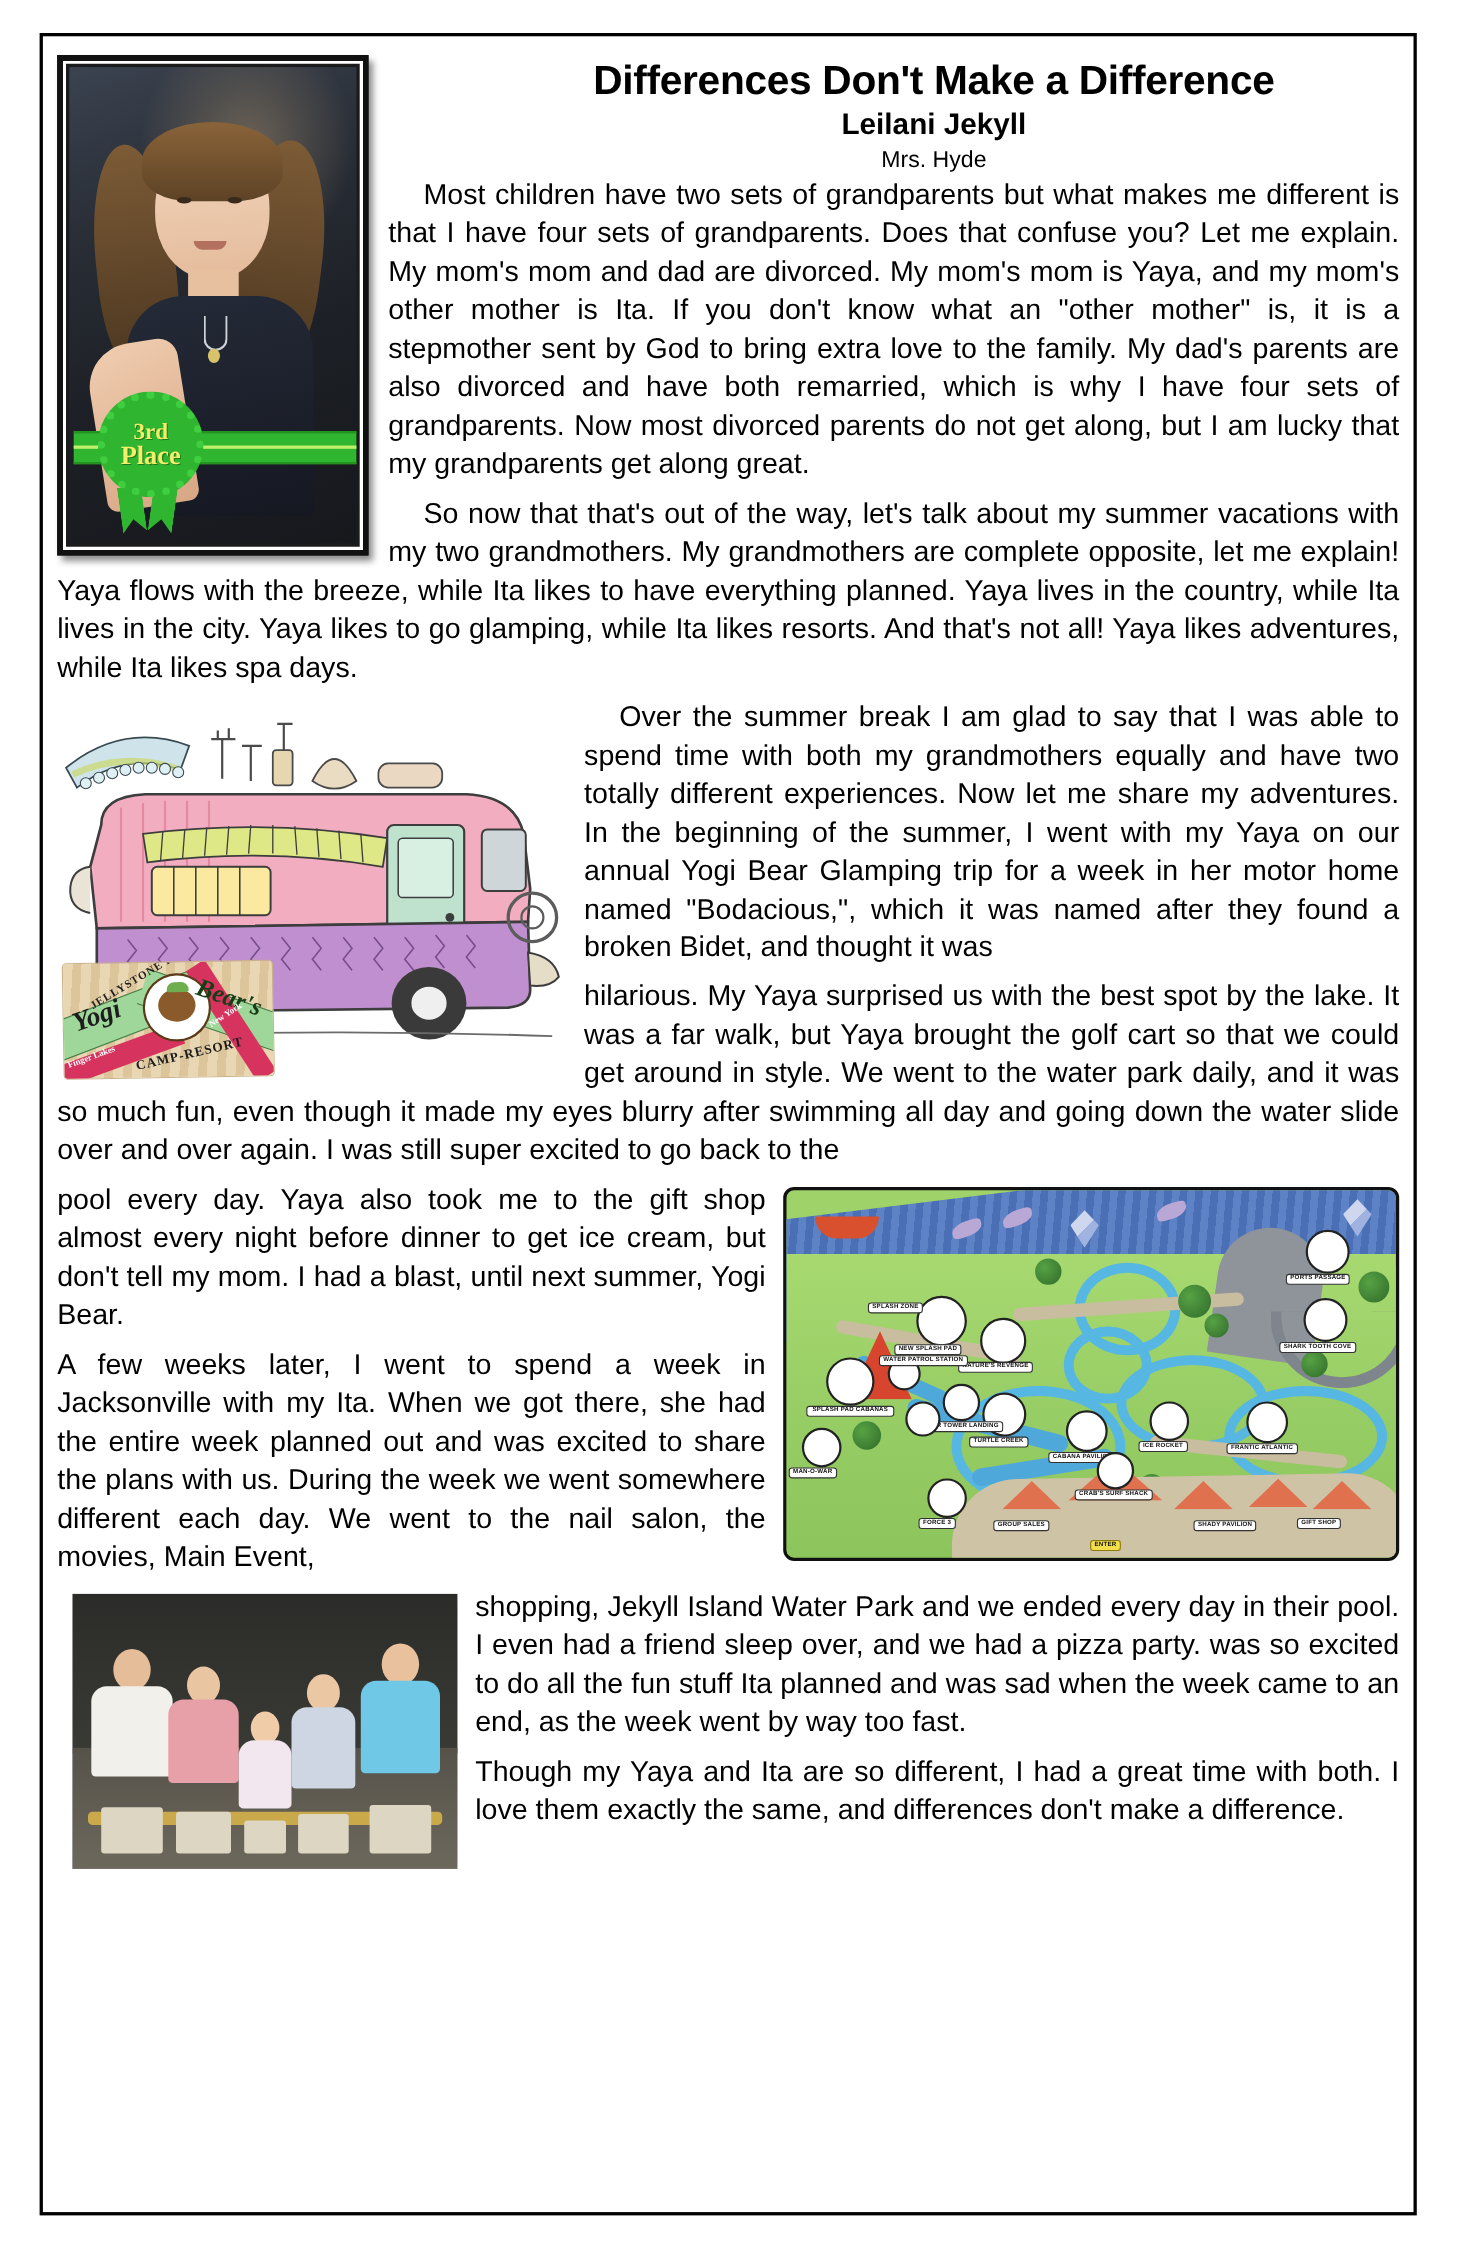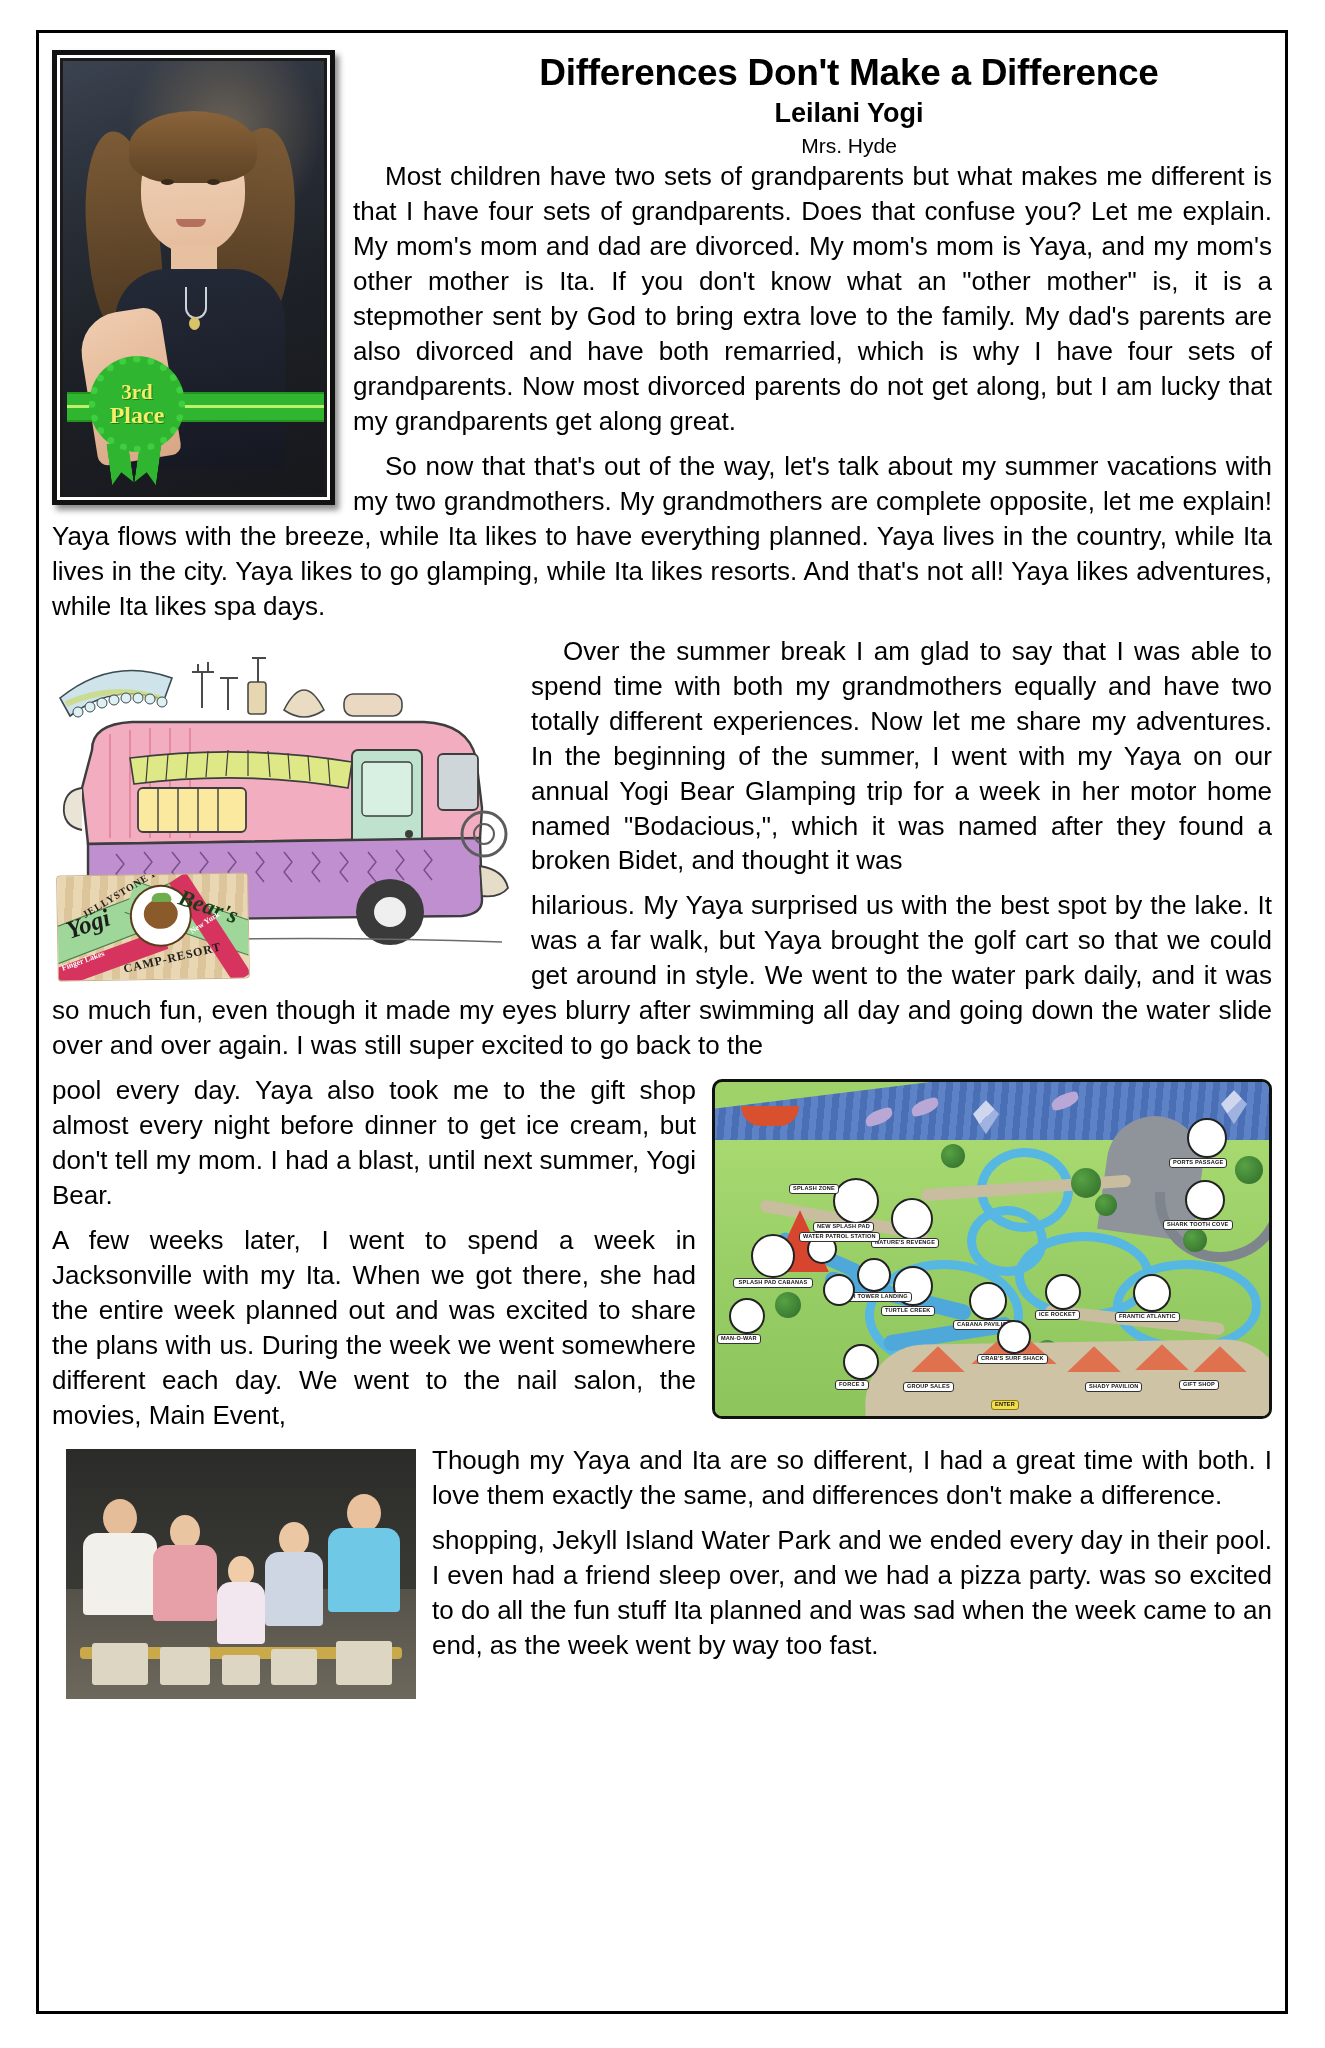--- a/index.html
+++ b/index.html
@@ -452,21 +452,21 @@
               <span class="l1">3rd</span>
               <span class="l2">Place</span>
             </div>
           </div>
         </div>
       </div>
     </div>
 
     <div class="header">
       <div class="title">Differences Don't Make a Difference</div>
-      <div class="author">Leilani Yogi</div>
+      <div class="author">Leilani Jekyll</div>
       <div class="teacher">Mrs. Hyde</div>
     </div>
 
     <p class="body-text indent">Most children have two sets of grandparents but what makes me different is that I have four sets of grandparents. Does that confuse you? Let me explain. My mom's mom and dad are divorced. My mom's mom is Yaya, and my mom's other mother is Ita. If you don't know what an "other mother" is, it is a stepmother sent by God to bring extra love to the family. My dad's parents are also divorced and have both remarried, which is why I have four sets of grandparents. Now most divorced parents do not get along, but I am lucky that my grandparents get along great.</p>
 
     <p class="body-text indent">So now that that's out of the way, let's talk about my summer vacations with my two grandmothers. My grandmothers are complete opposite, let me explain! Yaya flows with the breeze, while Ita likes to have everything planned. Yaya lives in the country, while Ita lives in the city. Yaya likes to go glamping, while Ita likes resorts. And that's not all! Yaya likes adventures, while Ita likes spa days.</p>
 
     <div class="rv-wrap">
       <svg class="rv-svg" width="465" height="345" viewBox="0 0 465 345">
 
@@ -704,18 +704,18 @@
         </div>
 
         <div class="person" style="left:74%; width:22%; height:66%;">
           <div class="head" style="top:0; width:34px; height:38px; background:#e9c29d;"></div>
           <div class="torso" style="top:34px; width:72px; height:84px; background:#6fc8e6;"></div>
           <div class="legs" style="width:56px; height:44px;"></div>
         </div>
       </div>
     </div>
 
+    <p class="body-text">shopping, Jekyll Island Water Park and we ended every day in their pool. I even had a friend sleep over, and we had a pizza party. was so excited to do all the fun stuff Ita planned and was sad when the week came to an end, as the week went by way too fast.</p>
     <p class="body-text">Though my Yaya and Ita are so different, I had a great time with both. I love them exactly the same, and differences don't make a difference.</p>
-    <p class="body-text">shopping, Jekyll Island Water Park and we ended every day in their pool. I even had a friend sleep over, and we had a pizza party. was so excited to do all the fun stuff Ita planned and was sad when the week came to an end, as the week went by way too fast.</p>
 
     <div class="clear"></div>
   </div>
 </div>
 
 </body></html>

